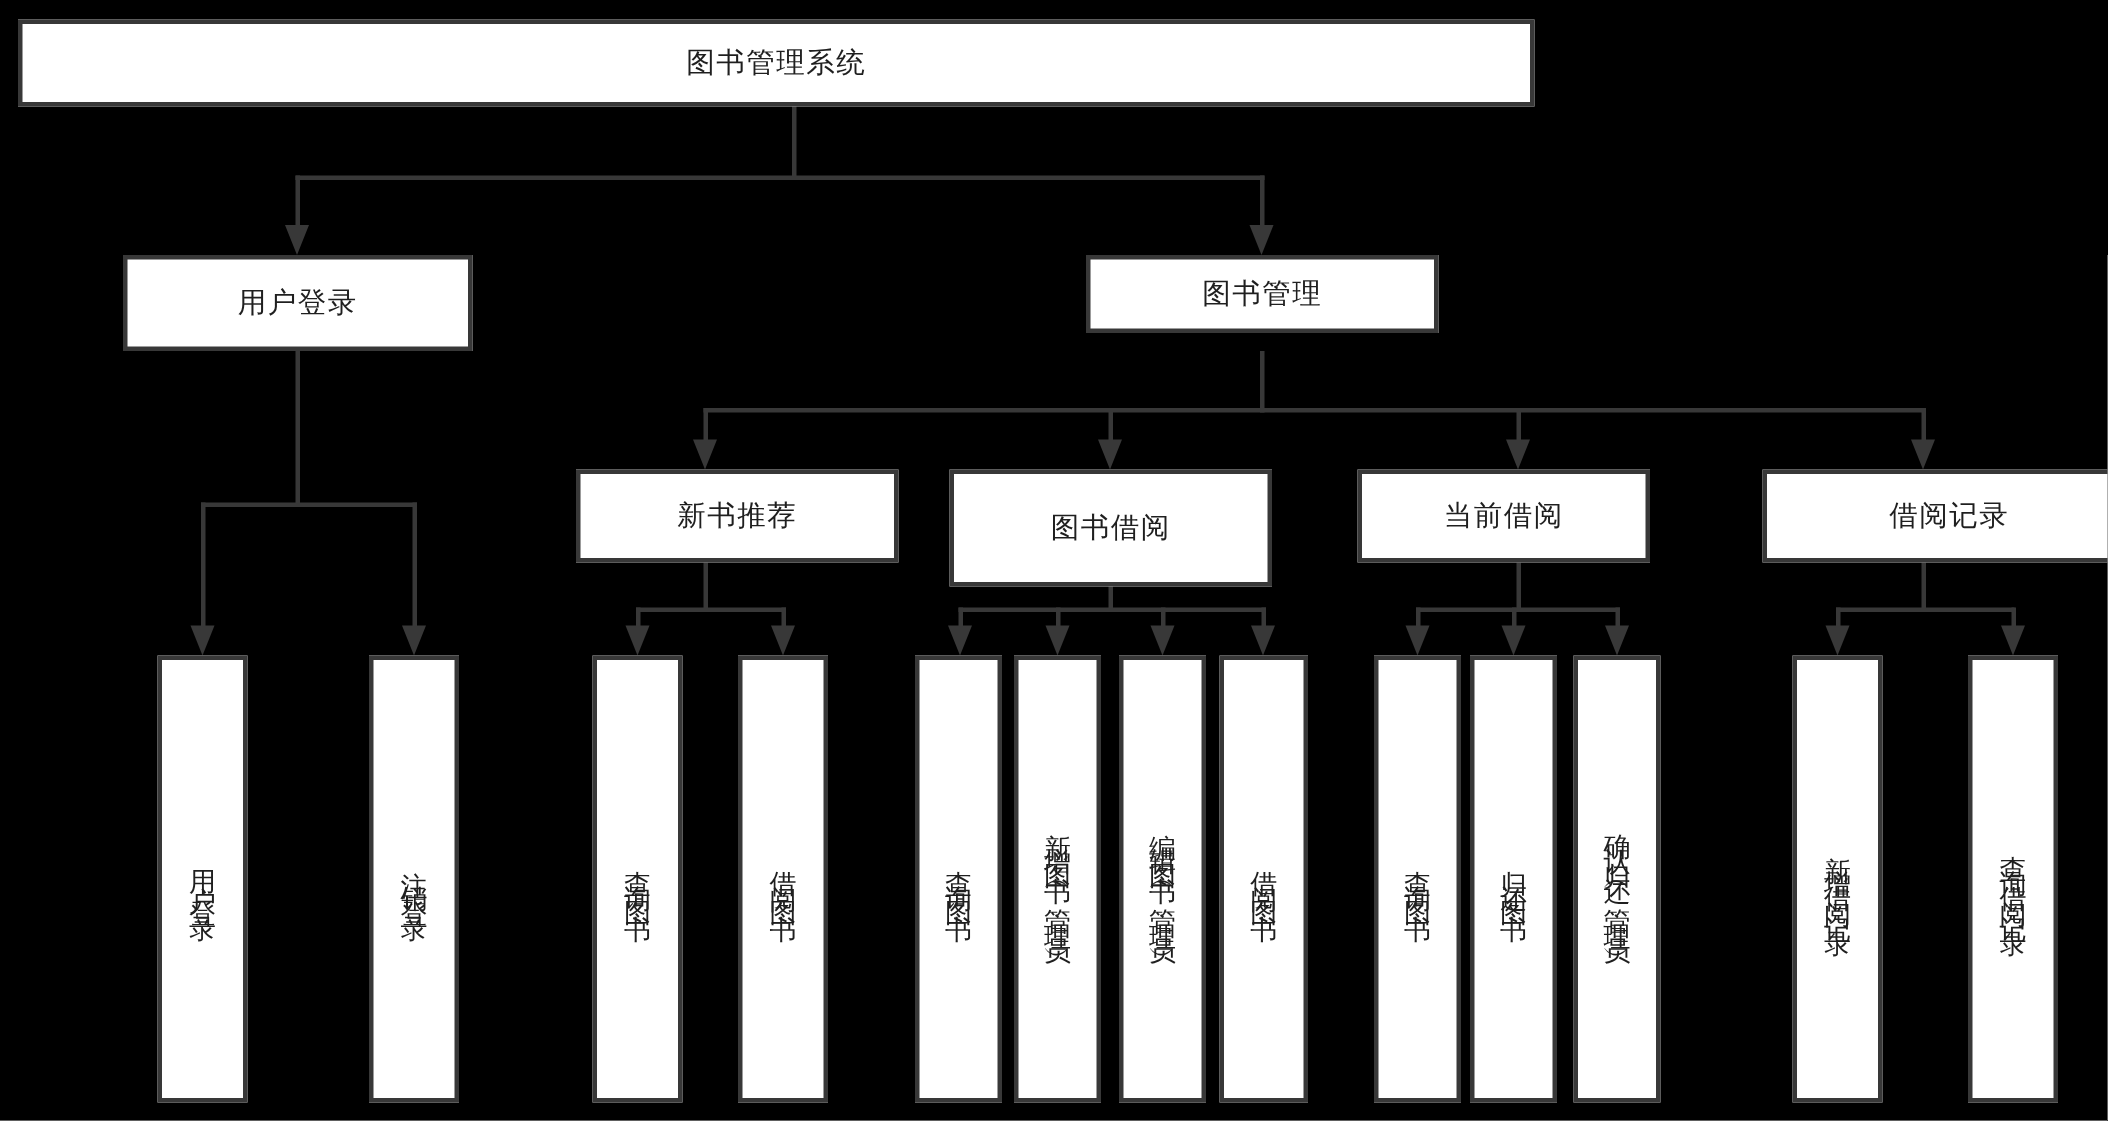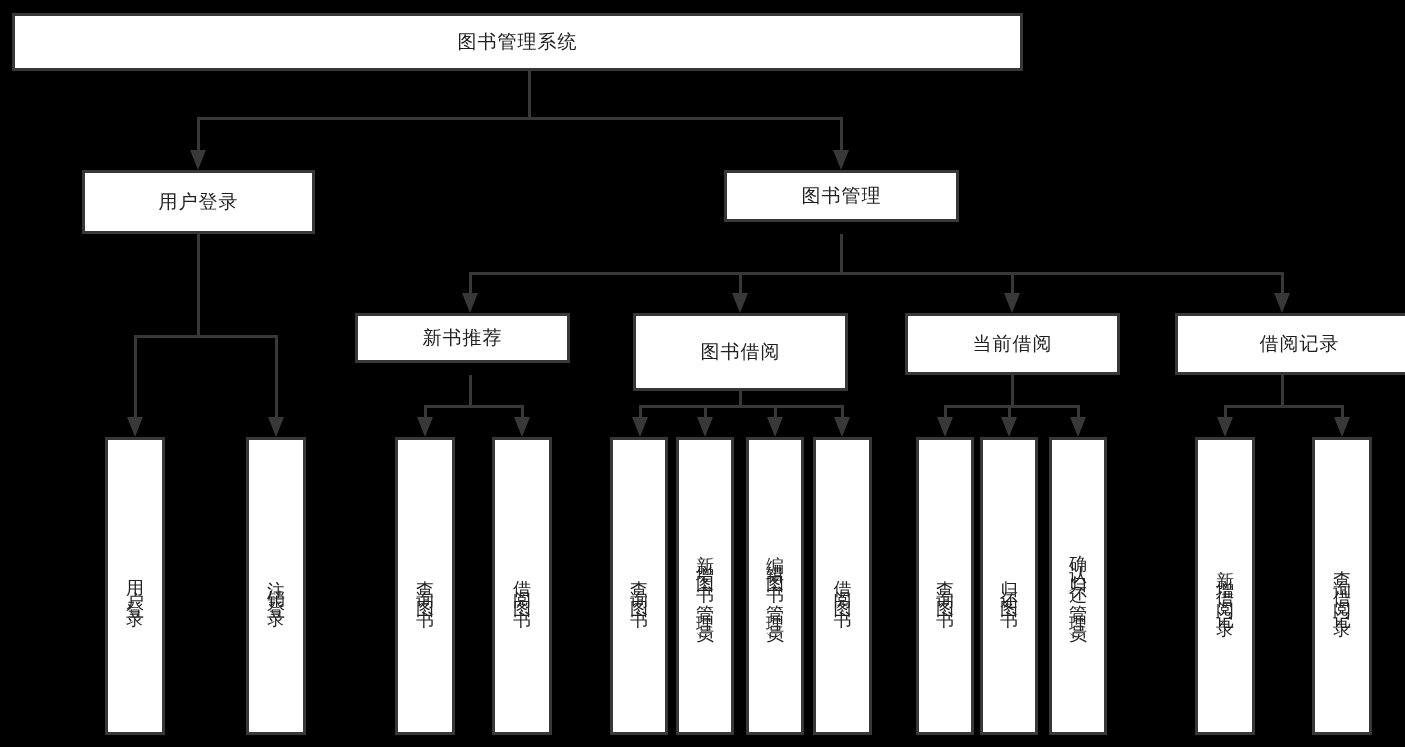--- a/index.html
+++ b/index.html
@@ -113,23 +113,23 @@
   <div class="vline" style="left:1224px;top:405px;height:15px"></div>
   <div class="arrowhead" style="left:1217px;top:417px"></div>
   <div class="vline" style="left:1341px;top:405px;height:15px"></div>
   <div class="arrowhead" style="left:1334px;top:417px"></div>
 
   <div class="box hbox" style="left:12px;top:13px;width:1011px;height:58px">图书管理系统</div>
 
   <div class="box hbox" style="left:82px;top:170px;width:233px;height:64px">用户登录</div>
   <div class="box hbox" style="left:724px;top:170px;width:235px;height:52px">图书管理</div>
 
-  <div class="box hbox" style="left:355px;top:313px;width:215px;height:50px">新书推荐</div>
+  <div class="box hbox" style="left:384px;top:313px;width:215px;height:62px">新书推荐</div>
   <div class="box hbox" style="left:633px;top:313px;width:215px;height:78px">图书借阅</div>
-  <div class="box hbox" style="left:905px;top:313px;width:215px;height:62px">当前借阅</div>
+  <div class="box hbox" style="left:905px;top:313px;width:195px;height:62px">当前借阅</div>
   <div class="box hbox" style="left:1175px;top:313px;width:249px;height:62px">借阅记录</div>
 
   <div class="box vbox" style="left:105px;top:437px;width:60px;height:298px">用户登录</div>
   <div class="box vbox" style="left:246px;top:437px;width:60px;height:298px">注销登录</div>
 
   <div class="box vbox" style="left:395px;top:437px;width:60px;height:298px">查询图书</div>
   <div class="box vbox" style="left:492px;top:437px;width:60px;height:298px">借阅图书</div>
 
   <div class="box vbox" style="left:610px;top:437px;width:58px;height:298px">查询图书</div>
   <div class="box vbox" style="left:676px;top:437px;width:58px;height:298px">新增图书（管理员）</div>

